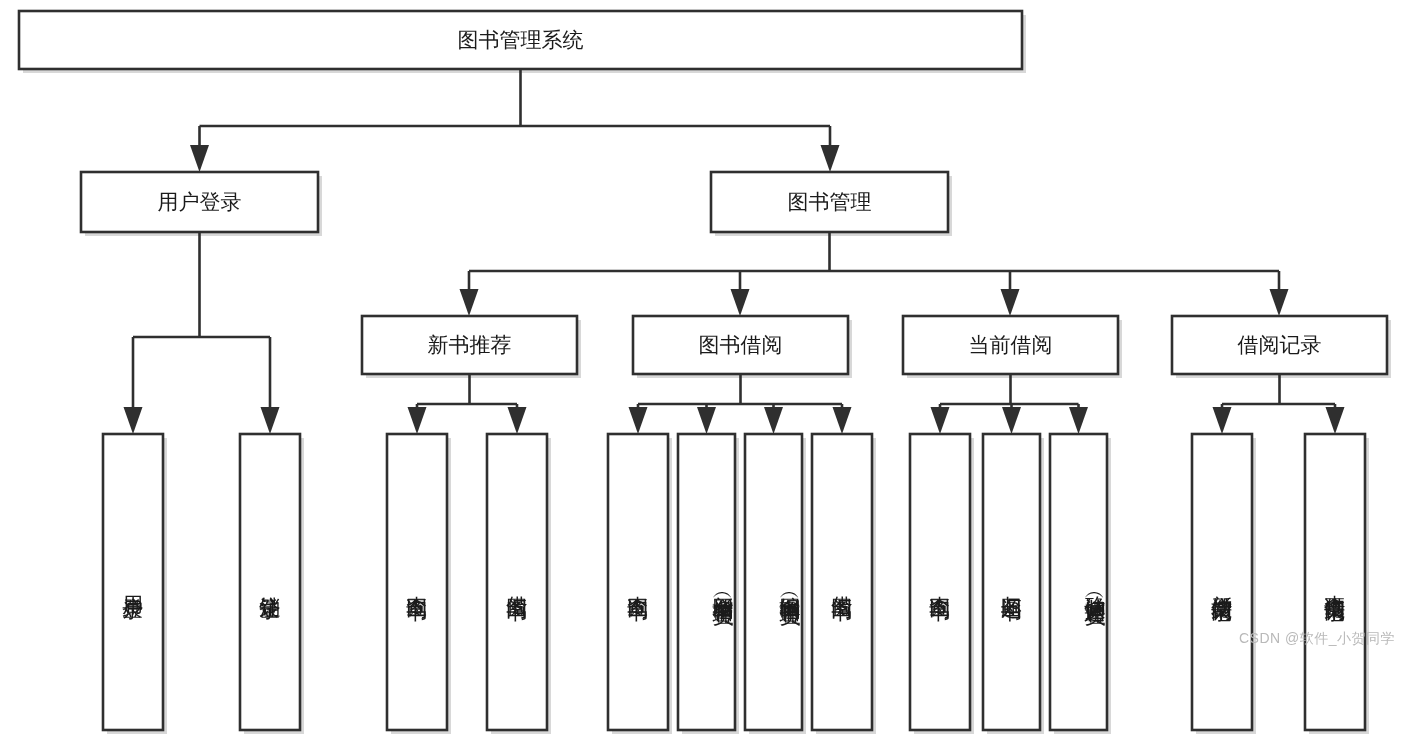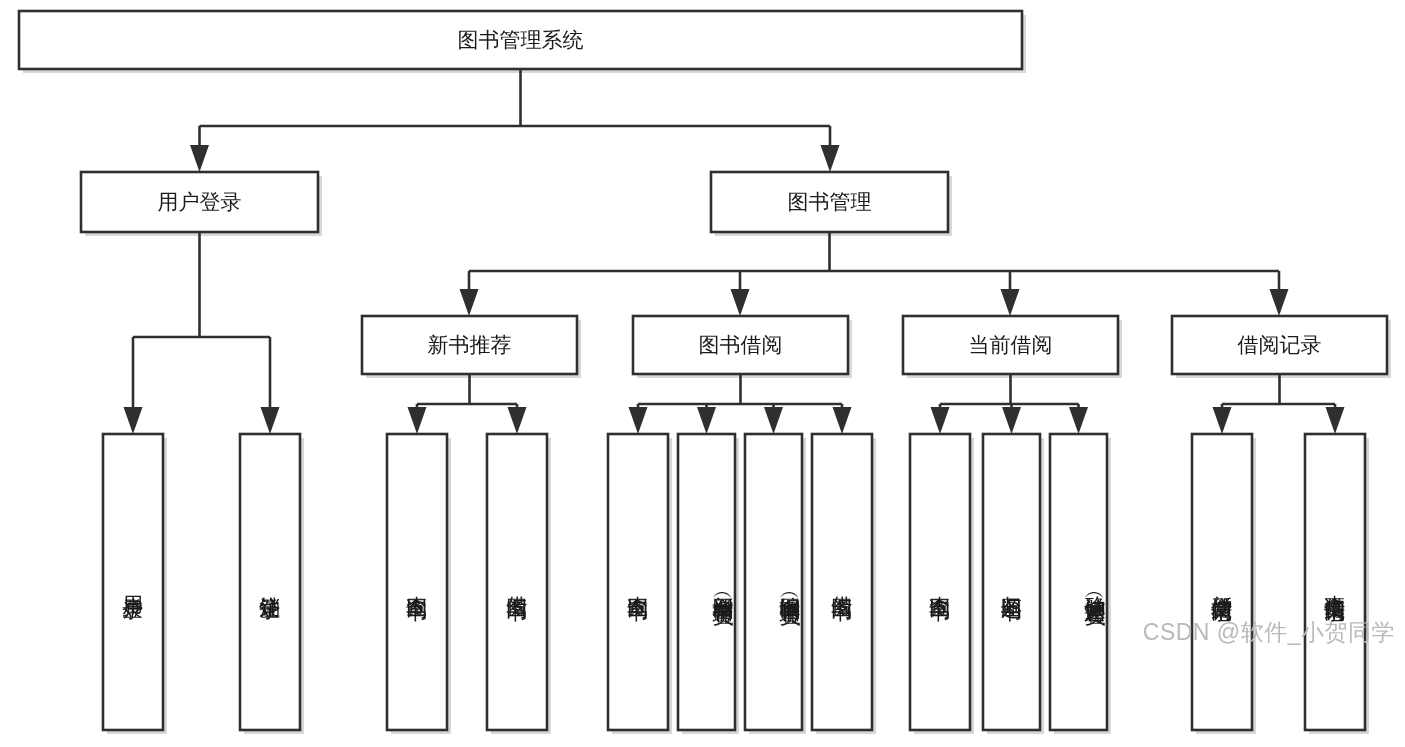--- a/index.html
+++ b/index.html
@@ -67,21 +67,21 @@
     align-items: center;
     justify-content: center;
     white-space: nowrap;
     user-select: none;
   }
   .watermark {
     position: absolute;
     right: 10px;
     bottom: 6px;
     font-family: "Liberation Sans", "DejaVu Sans", sans-serif;
-    font-size: 23px;
+    font-size: 14px;
     color: #b9b9b9;
     letter-spacing: 0.5px;
     white-space: nowrap;
     user-select: none;
     margin-left: 24px;
   }
 </style>
 </head>
 <body>
 

